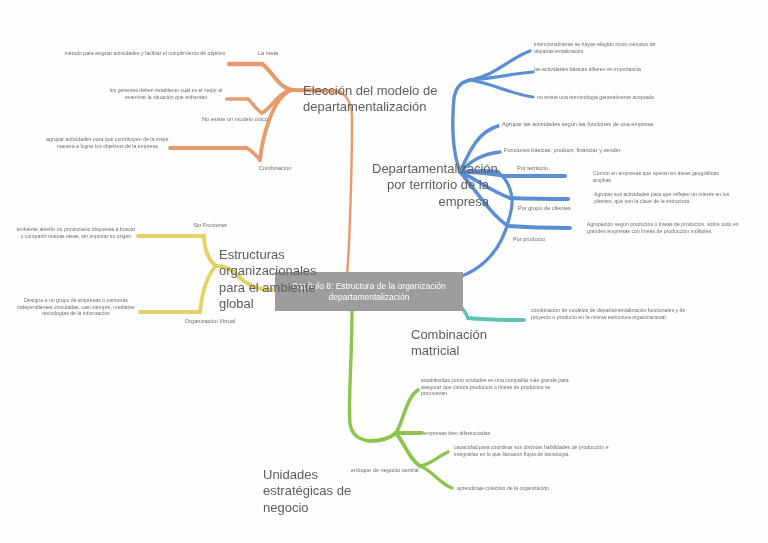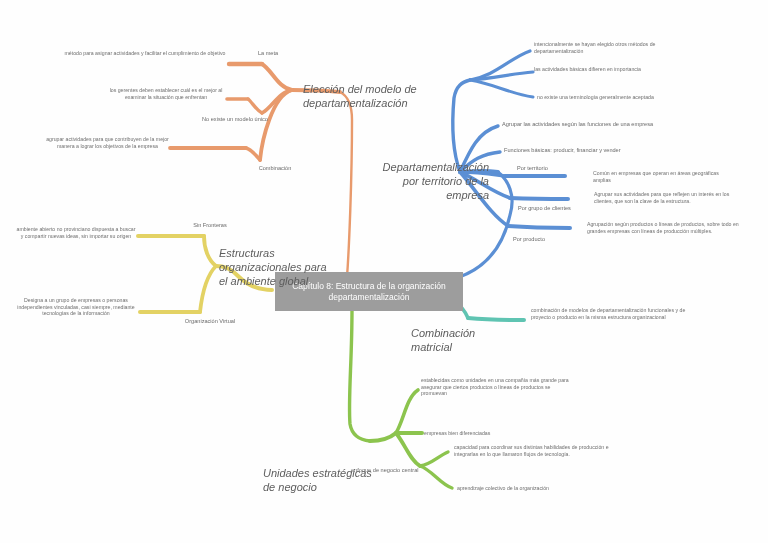--- a/index.html
+++ b/index.html
@@ -32,23 +32,22 @@
   }
   .n-center {
     background: #9d9d9d;
     color: #ffffff;
     font-size: 8.5px;
     text-align: center;
     padding: 9px 10px;
     box-sizing: border-box;
   }
   .n-main {
-    font-size: 11px;
+    font-size: 13px;
     color: #5d5d5d;
-    font-style: italic;
   }
   .n-sub {
     font-size: 5.6px;
     color: #6a6a6a;
   }
   .n-leaf {
     font-size: 5.2px;
     color: #6f6f6f;
   }
   .ta-r { text-align: right; }

